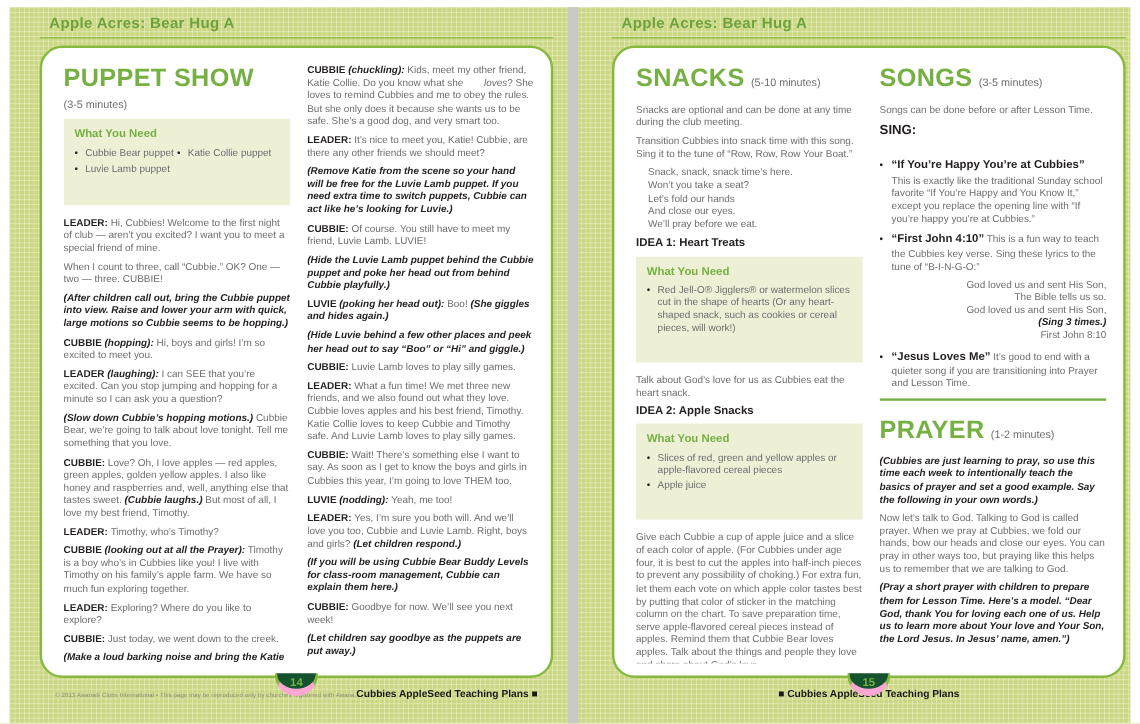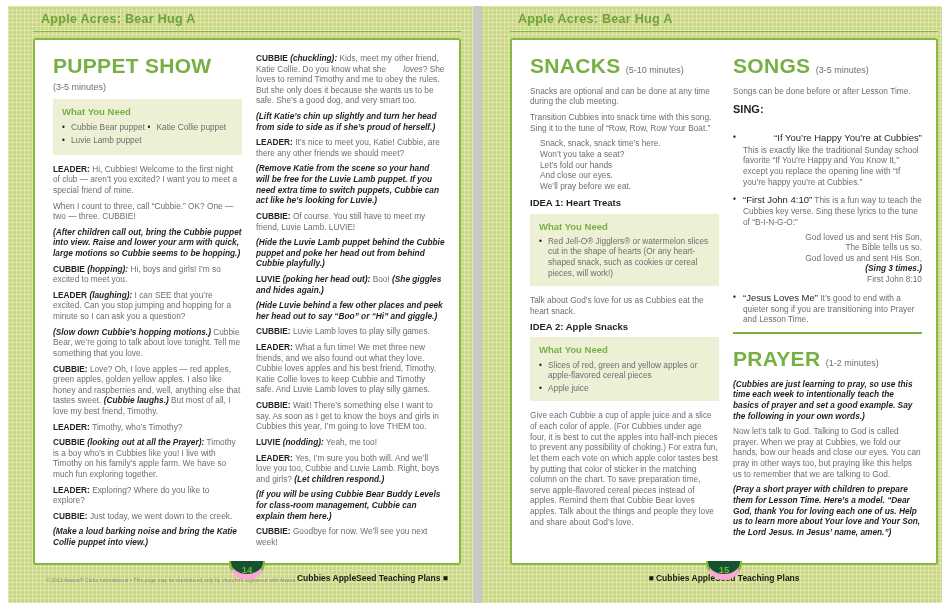--- a/index.html
+++ b/index.html
@@ -24,49 +24,49 @@
   }
   .page-wrap { position:absolute; top:12px; width:428px; }
   .page-wrap.left { left:33px; }
   .page-wrap.rightp { left:510px; }
   .running-head {
     color:#6da33c; font-weight:bold; font-size:12.5px; letter-spacing:.3px;
     padding:0 0 5px 8px; border-bottom:1.5px solid #86b93f; margin-bottom:6px;
   }
   .page-box {
     position:relative; height:527px; background:#ffffff;
-    border:2px solid #86b93f; border-radius:3px;
+    border:2px solid #86b93f; border-radius:19px;
     padding:13px 14px 10px 18px;
     display:flex; gap:14px;
   }
   .col { flex:1 1 0; overflow:hidden; font-size:8.3px; line-height:1.28; color:#6d6e71; }
   .sec-title { color:#76b043; font-weight:bold; font-size:21px; letter-spacing:.3px; }
   .duration { color:#6d6e71; font-size:9px; }
   .title-blk { margin-bottom:6px; }
   .title-blk .duration { display:block; margin-top:2px; }
   .h1row { margin-bottom:6px; }
   .h1row .duration { margin-left:3px; }
-  .need-box { background:#edf0d5; padding:7px 9px 6px 9px; margin:4px 0 9px 0; }
+  .need-box { background:#edf0d5; padding:7px 9px 22px 9px; margin:4px 0 9px 0; }
   .need-head { color:#76b043; font-weight:bold; font-size:9.5px; margin-bottom:3px; }
   .need-list { list-style:none; }
   .need-list li { position:relative; padding-left:9px; margin-bottom:2px; }
   .need-list li::before { content:"•"; position:absolute; left:0; color:#231f20; }
   .need-list.two-col { display:flex; flex-wrap:wrap; }
   .need-list.two-col li { width:50%; margin-bottom:3px; }
   .idea-head { color:#231f20; font-weight:bold; font-size:9.5px; margin:3px 0 4px 0; }
   .flow p { margin:0 0 5px 0; }
   .blk-verse { white-space:pre-line; margin:0 0 6px 10px !important; }
   .s-n { color:#6d6e71; }
   .s-b { color:#231f20; font-weight:bold; }
   .s-bi { color:#231f20; font-weight:bold; font-style:italic; }
   .s-it { color:#6d6e71; font-style:italic;margin-left:15px; }
   .sing-label { color:#231f20; font-weight:bold; font-size:11px; margin-bottom:15px; }
   .song-item { position:relative; padding-left:10px; margin-bottom:7px; }
   .song-item::before { content:"•"; position:absolute; left:0; color:#231f20; font-weight:bold; }
-  .song-title { color:#231f20; font-weight:normal; font-size:9.5px;text-align:right; }
+  .song-title { color:#231f20; font-weight:bold; font-size:9.5px; }
   .song-title.block { display:block; margin-bottom:1px; }
   .song-verse { margin:4px 0 0 8px;text-align:right; }
   .song-verse .vline { display:block; }
   .songs-divider { border:none; border-top:2px solid #76b043; margin:6px 0 12px 0; }
   .page-tab {
     position:absolute; left:50%; bottom:-17px; transform:translateX(-50%);
     width:36px; height:19px; background:#14532d; z-index:3;
     border-left:2px solid #86b93f; border-right:2px solid #86b93f; border-bottom:6px solid #f9a8d4;
     border-radius:0 0 40px 40px;
     color:#76b043; font-weight:bold; font-size:9.5px; text-align:center; line-height:17px;
@@ -108,22 +108,21 @@
           <p class="blk-p"><span class="s-b">LEADER: </span><span class="s-n">Timothy, who’s Timothy?</span></p>
           <p class="blk-p"><span class="s-b">CUBBIE </span><span class="s-bi">(looking out at all the Prayer): </span><span class="s-n">Timothy is a boy who’s in Cubbies like you! I live with Timothy on his family’s apple farm. We have so much fun exploring together.</span></p>
           <p class="blk-p"><span class="s-b">LEADER: </span><span class="s-n">Exploring? Where do you like to explore?</span></p>
           <p class="blk-p"><span class="s-b">CUBBIE: </span><span class="s-n">Just today, we went down to the creek.</span></p>
           <p class="blk-p"><span class="s-bi">(Make a loud barking noise and bring the Katie Collie puppet into view.)</span></p>
           <p class="blk-p"><span class="s-b">KATIE: </span><span class="s-n">You know you and Timothy aren’t sup-posed to go that far from the house. I had to follow you and bring you back.</span></p>
         </div>
     </div>
     <div class="col">
       <div class="flow">
-          <p class="blk-p"><span class="s-b">CUBBIE </span><span class="s-bi">(chuckling): </span><span class="s-n">Kids, meet my other friend, Katie Collie. Do you know what she </span><span class="s-it">loves</span><span class="s-n">? She loves to remind Timothy and me to obey the rules. But she only does it because she wants us to be safe. She’s a good dog, and very smart too.</span></p>
-          <p class="blk-p"><span class="s-bi">(Lift Katie’s chin up slightly and turn her head from side to side as if she’s proud of herself.)</span></p>
+          <p class="blk-p"><span class="s-b">CUBBIE </span><span class="s-bi">(chuckling): </span><span class="s-n">Kids, meet my other friend, Katie Collie. Do you know what she </span><span class="s-it">loves</span><span class="s-n">? She loves to remind Cubbies and me to obey the rules. But she only does it because she wants us to be safe. She’s a good dog, and very smart too.</span></p>
           <p class="blk-p"><span class="s-b">LEADER: </span><span class="s-n">It’s nice to meet you, Katie! Cubbie, are there any other friends we should meet?</span></p>
           <p class="blk-p"><span class="s-bi">(Remove Katie from the scene so your hand will be free for the Luvie Lamb puppet. If you need extra time to switch puppets, Cubbie can act like he’s looking for Luvie.)</span></p>
           <p class="blk-p"><span class="s-b">CUBBIE: </span><span class="s-n">Of course. You still have to meet my friend, Luvie Lamb. LUVIE!</span></p>
           <p class="blk-p"><span class="s-bi">(Hide the Luvie Lamb puppet behind the Cubbie puppet and poke her head out from behind Cubbie playfully.)</span></p>
           <p class="blk-p"><span class="s-b">LUVIE </span><span class="s-bi">(poking her head out): </span><span class="s-n">Boo! </span><span class="s-bi">(She giggles and hides again.)</span></p>
           <p class="blk-p"><span class="s-bi">(Hide Luvie behind a few other places and peek her head out to say “Boo” or “Hi” and giggle.)</span></p>
           <p class="blk-p"><span class="s-b">CUBBIE: </span><span class="s-n">Luvie Lamb loves to play silly games.</span></p>
           <p class="blk-p"><span class="s-b">LEADER: </span><span class="s-n">What a fun time! We met three new friends, and we also found out what they love. Cubbie loves apples and his best friend, Timothy. Katie Collie loves to keep Cubbie and Timothy safe. And Luvie Lamb loves to play silly games.</span></p>
           <p class="blk-p"><span class="s-b">CUBBIE: </span><span class="s-n">Wait! There’s something else I want to say. As soon as I get to know the boys and girls in Cubbies this year, I’m going to love THEM too.</span></p>
           <p class="blk-p"><span class="s-b">LUVIE </span><span class="s-bi">(nodding): </span><span class="s-n">Yeah, me too!</span></p>

